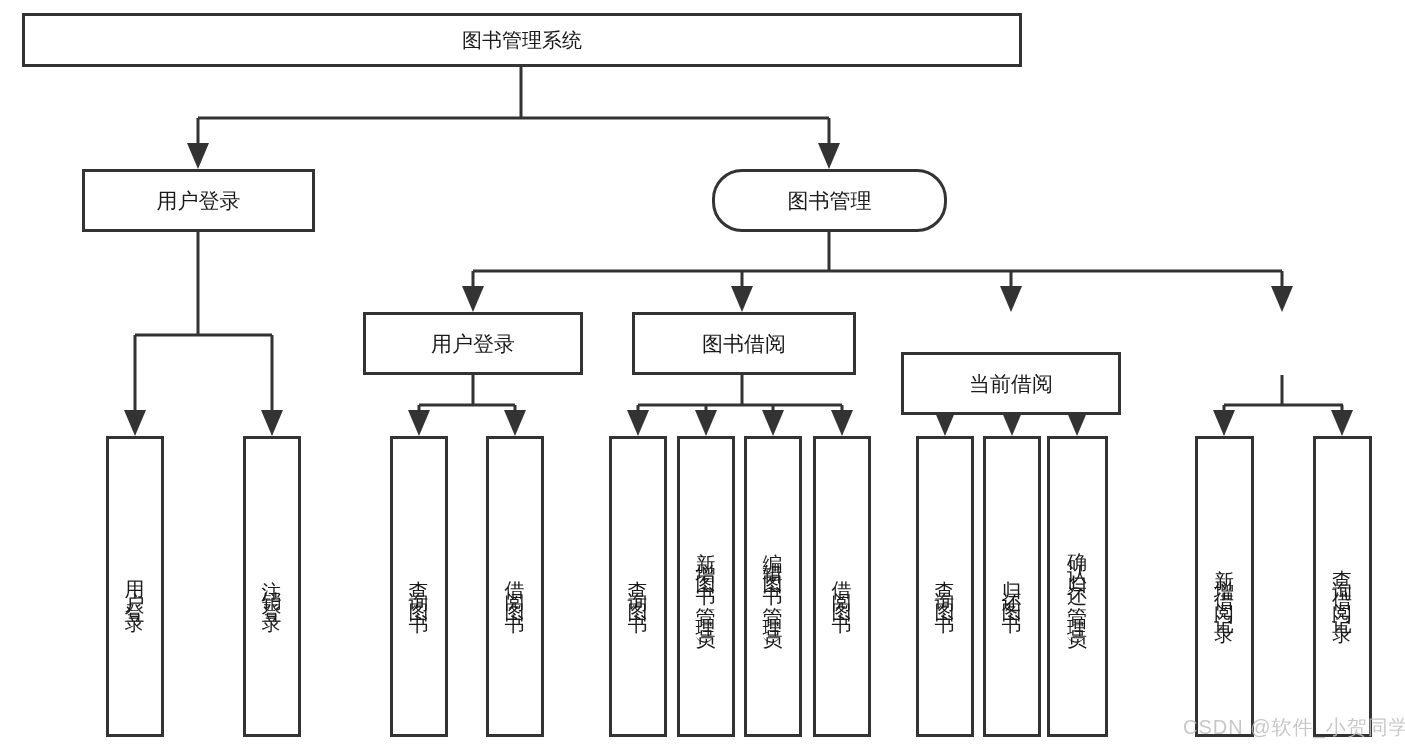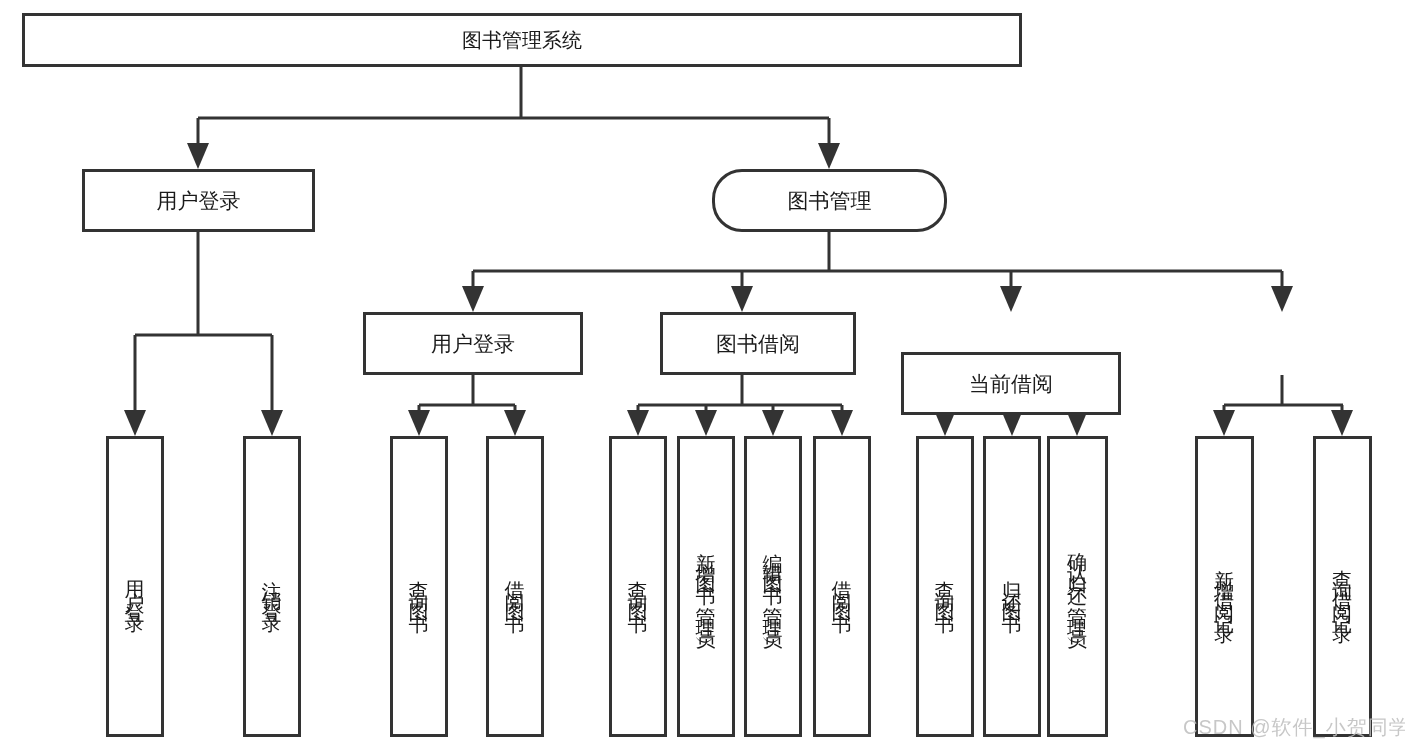--- a/index.html
+++ b/index.html
@@ -85,21 +85,21 @@
       <polygon points="1331,410 1353,410 1342,436"></polygon>
     </g>
   </svg>
 
   <div class="box root">图书管理系统</div>
 
   <div class="box hbox" style="left:82px;top:169px;width:233px;">用户登录</div>
   <div class="box hbox" style="left:712px;top:169px;width:235px;border-radius:30px;">图书管理</div>
 
   <div class="box hbox" style="left:363px;top:312px;width:220px;">用户登录</div>
-  <div class="box hbox" style="left:632px;top:312px;width:196px;margin-left:28px;">图书借阅</div>
+  <div class="box hbox" style="left:632px;top:312px;width:224px;">图书借阅</div>
   <div class="box hbox" style="left:901px;top:312px;width:220px;margin-top:40px;">当前借阅</div>
 
   <div class="box vbox" style="left:106px;">用户登录</div>
   <div class="box vbox" style="left:243px;">注销登录</div>
 
   <div class="box vbox" style="left:390px;">查询图书</div>
   <div class="box vbox" style="left:486px;">借阅图书</div>
 
   <div class="box vbox" style="left:609px;">查询图书</div>
   <div class="box vbox" style="left:677px;">新增图书（管理员）</div>

